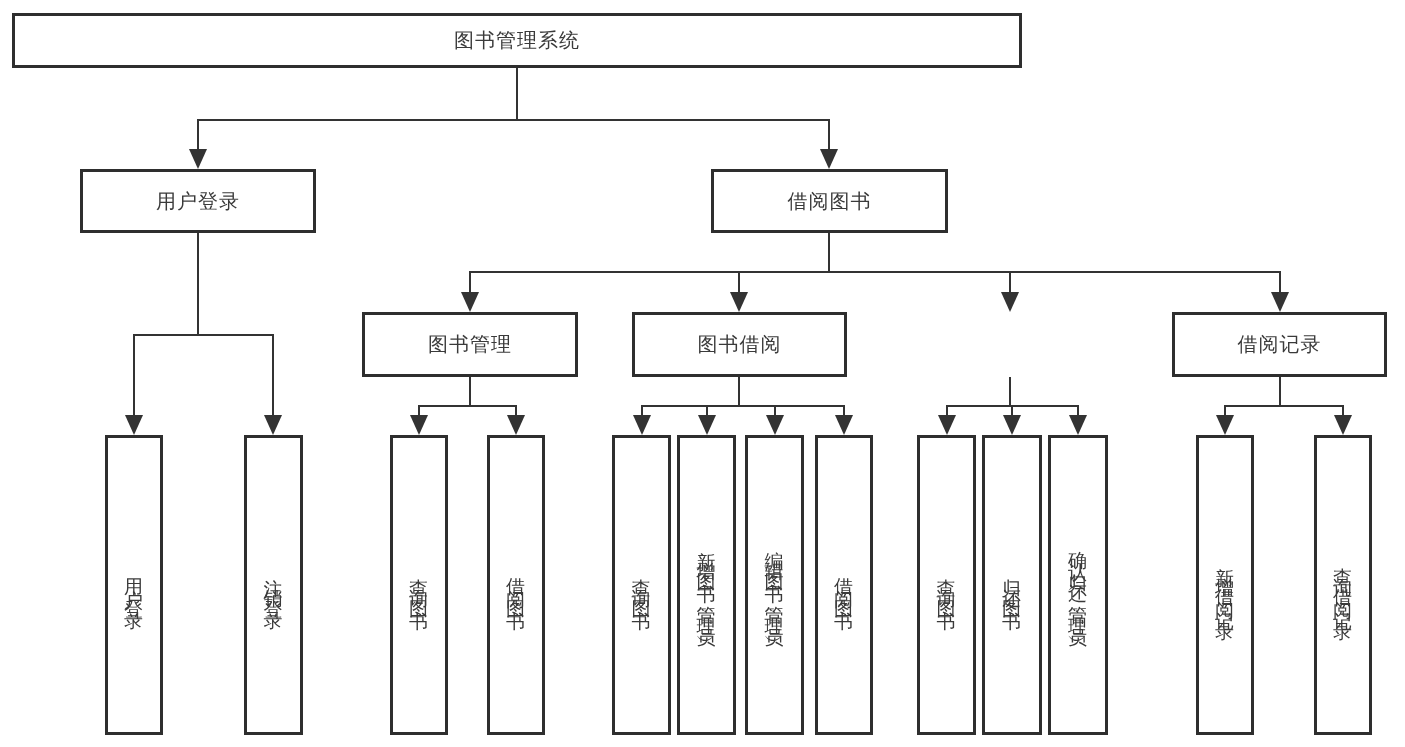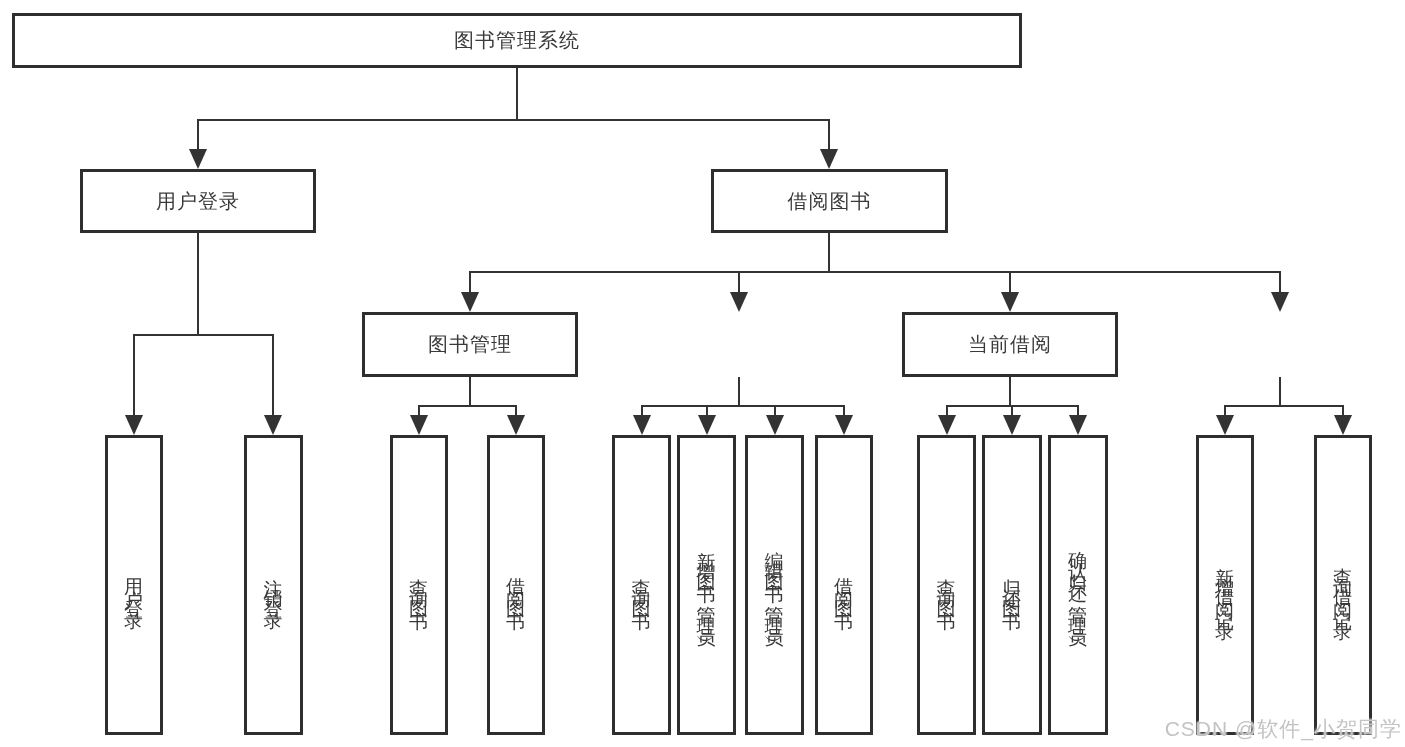--- a/index.html
+++ b/index.html
@@ -91,22 +91,25 @@
   <div class="vline" style="left:1009px;top:271px;height:23px"></div>
   <div class="vline" style="left:1279px;top:271px;height:23px"></div>
   <div class="arrow" style="left:461px;top:292px"></div>
   <div class="arrow" style="left:730px;top:292px"></div>
   <div class="arrow" style="left:1001px;top:292px"></div>
   <div class="arrow" style="left:1271px;top:292px"></div>
 
   <div class="box" style="left:362px;top:312px;width:216px;height:65px">
     <span class="hlabel">图书管理</span>
   </div>
-  <div class="box" style="left:902px;top:312px;width:216px;height:65px">
-    <span class="hlabel">当前借阅</span>
+  <div class="box" style="left:632px;top:312px;width:215px;height:65px">
+    <span class="hlabel">图书借阅</span>
+  </div>
+  <div class="box" style="left:1172px;top:312px;width:215px;height:65px">
+    <span class="hlabel">借阅记录</span>
   </div>
 
   <div class="vline" style="left:469px;top:377px;height:30px"></div>
   <div class="hline" style="left:418px;top:405px;width:99px"></div>
   <div class="vline" style="left:418px;top:405px;height:12px"></div>
   <div class="vline" style="left:515px;top:405px;height:12px"></div>
   <div class="arrow" style="left:410px;top:415px"></div>
   <div class="arrow" style="left:507px;top:415px"></div>
 
   <div class="vline" style="left:738px;top:377px;height:30px"></div>
@@ -173,15 +176,14 @@
     <span class="vlabel">确认归还（管理员）</span>
   </div>
 
   <div class="box vbox" style="left:1196px;top:435px;width:58px;height:300px">
     <span class="vlabel">新增借阅记录</span>
   </div>
   <div class="box vbox" style="left:1314px;top:435px;width:58px;height:300px">
     <span class="vlabel">查询借阅记录</span>
   </div>
 
-  <div class="watermark">CSDN @软件_小贺同学</div>
 
 </div>
 
 </body></html>

